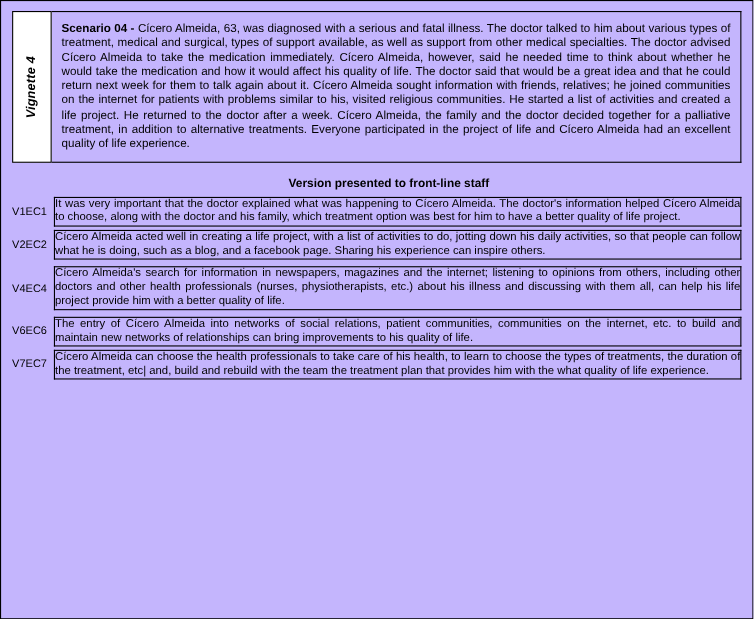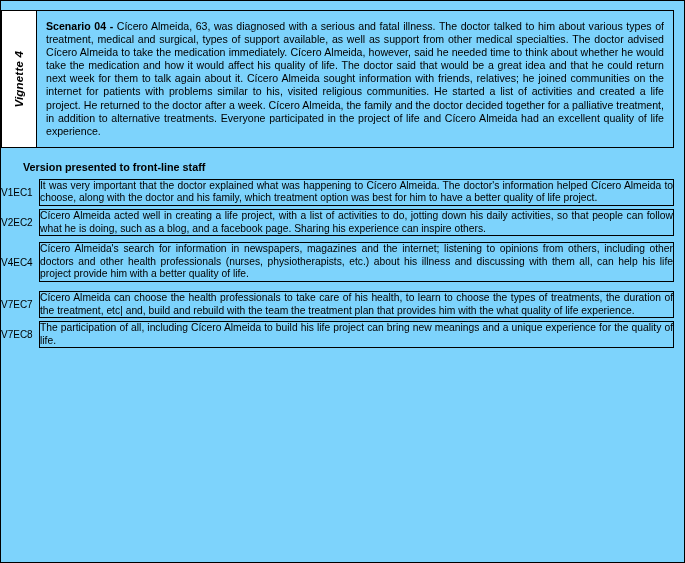--- a/index.html
+++ b/index.html
@@ -14,22 +14,22 @@
     color: #000000;
     overflow: hidden;
   }
 
   .page {
     position: relative;
     box-sizing: border-box;
     width: 685px;
     height: 563px;
     border: 1px solid #000000;
-    background: #7dd3fc;
-    padding: 9px 10px 6px 0;
+    background: #c4b5fd;
+    padding: 9px 10px 6px 10px;
   }
 
   
   .vignette-block {
     display: flex;
     align-items: stretch;
     width: 100%;
     box-sizing: border-box;
   }
 
@@ -68,21 +68,21 @@
     text-align: justify;
     margin: 0;
   }
 
   .scenario-lead {
     font-weight: bold;
   }
 
   
   .section-heading {
-    text-align: left;
+    text-align: center;
     font-weight: bold;
     font-size: 10.8px;
     margin: 13px 0 6px 0;
     padding-left: 22px;
   }
 
   
   .items-table {
     width: 100%;
     border-collapse: collapse;
@@ -168,34 +168,34 @@
       <tr class="row-spacer">
           <td></td>
           <td></td>
         </tr>
 
       <tr class="row-spacer">
           <td></td>
           <td></td>
         </tr>
 
+      <tr>
+        <td class="code-cell">V6EC6</td>
+        <td class="text-cell">The entry of Cícero Almeida into networks of social relations, patient communities, communities on the internet, etc. to build and maintain new networks of relationships can bring improvements to his quality of life.</td>
+      </tr>
       <tr class="row-spacer">
           <td></td>
           <td></td>
         </tr>
 
       <tr>
         <td class="code-cell">V7EC7</td>
         <td class="text-cell">Cícero Almeida can choose the health professionals to take care of his health, to learn to choose the types of treatments, the duration of the treatment, etc| and, build and rebuild with the team the treatment plan that provides him with the what quality of life experience.</td>
       </tr>
       <tr class="row-spacer">
           <td></td>
           <td></td>
         </tr>
 
-      <tr>
-        <td class="code-cell">V7EC8</td>
-        <td class="text-cell">The participation of all, including Cícero Almeida to build his life project can bring new meanings and a unique experience for the quality of life.</td>
-      </tr>
     </tbody>
   </table>
 
 </div>
 
 </body></html>

